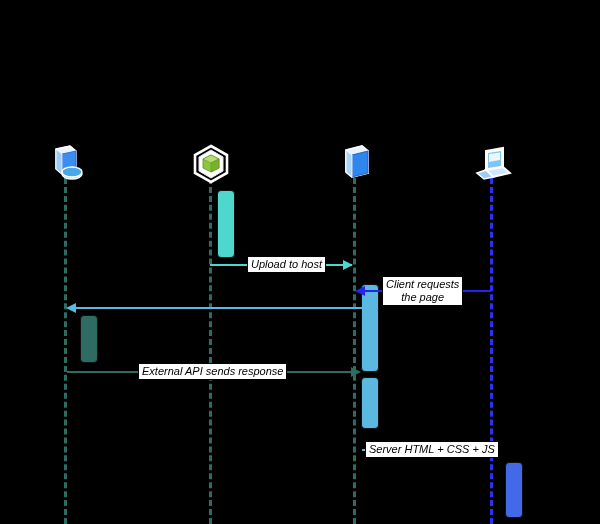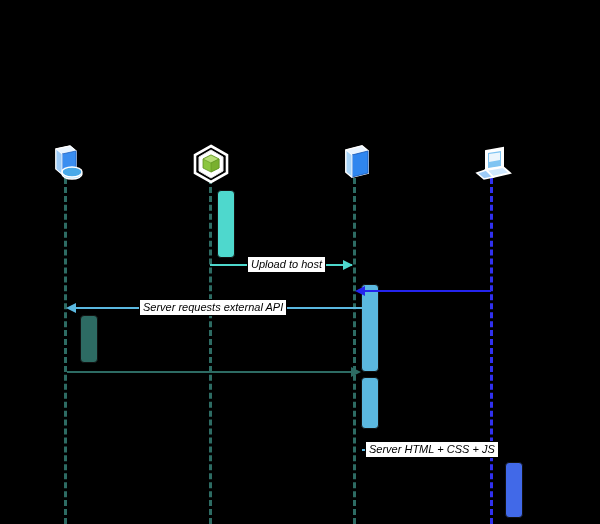--- a/index.html
+++ b/index.html
@@ -120,25 +120,27 @@
   <div class="activation" style="left:361px; top:284px; width:18px; height:88px; background:#5bb8e0;"></div>
   <div class="activation" style="left:361px; top:377px; width:18px; height:52px; background:#5bb8e0;"></div>
   <div class="activation" style="left:505px; top:462px; width:18px; height:56px; background:#4169e8;"></div>
 
   <div class="msg" style="left:210px; top:264px; width:142px; border-top-color:#4ed8cd;"></div>
   <div class="msg-head" style="left:343px; top:260px; border-left:10px solid #4ed8cd;"></div>
   <div class="msg-label" style="left:247px; top:256px;">Upload to host</div>
 
   <div class="msg" style="left:360px; top:290px; width:131px; border-top-color:#2424ee;"></div>
   <div class="msg-head" style="left:355px; top:286px; border-right:10px solid #2424ee;"></div>
+  <div class="msg-label" style="left:382px; top:276px;">Client requests
+the page</div>
 
   <div class="msg" style="left:72px; top:307px; width:290px; border-top-color:#5bb8e0;"></div>
   <div class="msg-head" style="left:66px; top:303px; border-right:10px solid #5bb8e0;"></div>
-  <div class="msg-label" style="left:139px; top:299px;">Server requests external API</div>
 
   <div class="msg" style="left:67px; top:371px; width:285px; border-top-color:#2d6b63;"></div>
   <div class="msg-head" style="left:351px; top:367px; border-left:10px solid #2d6b63;"></div>
+  <div class="msg-label" style="left:138px; top:363px;">External API sends response</div>
 
   <div class="msg" style="left:362px; top:449px; width:119px; border-top-color:#5bb8e0;"></div>
   <div class="msg-head" style="left:480px; top:445px; border-left:10px solid #5bb8e0;"></div>
   <div class="msg-label" style="left:365px; top:441px;">Server HTML + CSS + JS</div>
 
 </div>
 
 </body></html>

